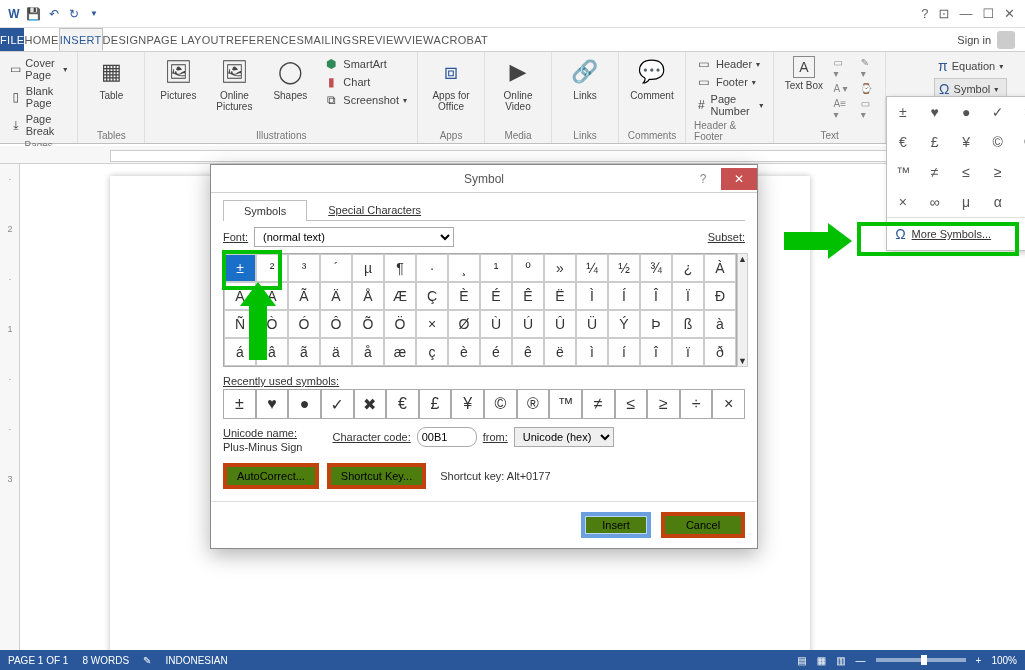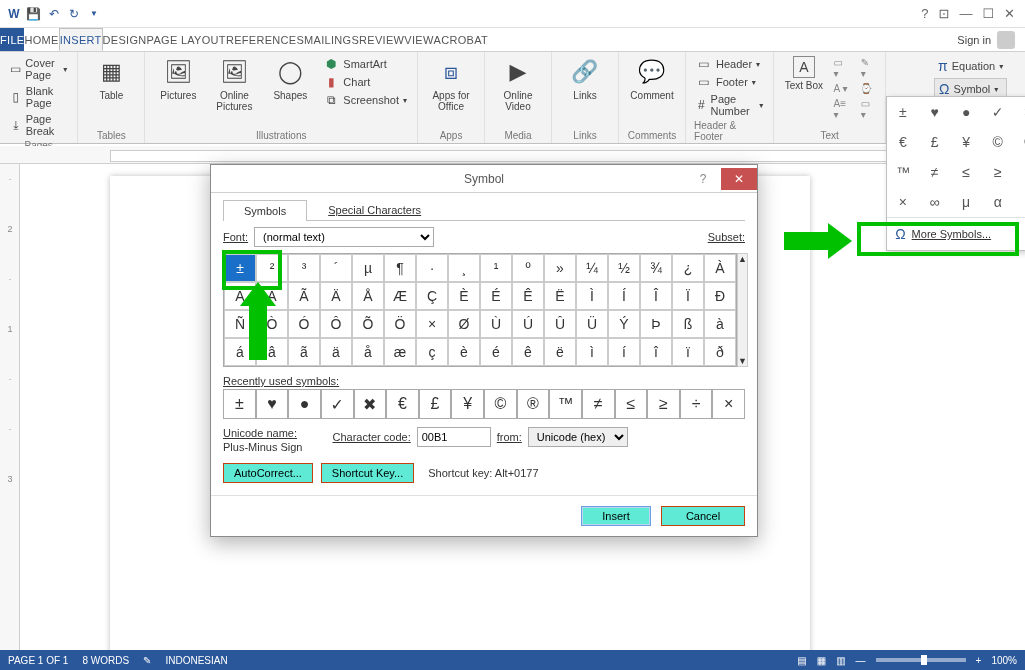--- a/index.html
+++ b/index.html
@@ -67,21 +67,21 @@
 .sym-grid .grow { display:flex; }
 .sym-grid .gc { width:32px; height:28px; border:1px solid #ccc; display:flex; align-items:center; justify-content:center; font-size:14px; background:#fff;}
 .sym-grid .gc.sel { background:#1a6fc9; color:#fff; }
 .scrollcol { width:16px; background:#f0f0f0; border:1px solid #ccc; display:flex; flex-direction:column; justify-content:space-between; align-items:center; font-size:9px; }
 .recent-label { font-size:11px; margin-top:8px; }
 .recent-row { display:flex; margin-top:2px;}
 .recent-row .rc { width:34px; height:30px; border:1px solid #aaa; display:flex; align-items:center; justify-content:center; font-size:16px; background:#fff;}
 .uni-row { display:flex; align-items:center; gap:6px; margin-top:10px; font-size:11px;}
 .uni-row input, .uni-row select { font-size:11px; height:20px; border:1px solid #aaa; padding:0 4px;}
 .btn-row { display:flex; gap:8px; margin-top:10px;}
-.btn { border:1px solid #c2410c; background:#5eead4; padding:3px 10px; font-size:11px; cursor:pointer;}
+.btn { border:4px solid #c2410c; background:#4d7c0f; padding:3px 10px; font-size:11px; cursor:pointer;}
 .ftr-btns { display:flex; justify-content:flex-end; gap:10px; padding:10px 12px; border-top:1px solid #e0e0e0;}
 .ftr-btns .btn.primary { border-color:#6aa0e0; box-shadow:inset 0 0 0 1px #bcd5f2;}
 
 
 .status { position:absolute; left:0; right:0; bottom:0; height:20px; background:#2a579a; color:#fff; display:flex; align-items:center; font-size:10px; padding:0 8px; gap:14px;}
 .status .right { margin-left:auto; display:flex; align-items:center; gap:10px;}
 .zoom-slider { width:90px; height:4px; background:rgba(255,255,255,.5); position:relative; }
 .zoom-slider::after { content:""; position:absolute; left:50%; top:-3px; width:6px; height:10px; background:#fff; }
 
 
@@ -357,21 +357,21 @@
       <div class="close">✕</div>
     </div>
   </div>
   <div class="dlg-body">
     <div class="dlg-tabs">
       <div class="dt active">Symbols</div>
       <div class="dt" style="text-decoration:underline">Special Characters</div>
     </div>
     <div class="font-row">
       <span style="text-decoration:underline">Font:</span>
-      <select style="width:180px"><option>(normal text)</option></select>
+      <select style="width:200px"><option>(normal text)</option></select>
       <span style="flex:1"></span>
       <span style="text-decoration:underline">Subset:</span>
     </div>
     <div style="display:flex">
       <div class="sym-grid" id="sym-grid">
           <div class="grow">
             <div class="gc sel">±</div>
             <div class="gc">²</div>
             <div class="gc">³</div>
             <div class="gc">´</div>
@@ -468,21 +468,21 @@
         <div class="rc">÷</div>
         <div class="rc">×</div>
       </div>
     <div style="display:flex;gap:30px;align-items:flex-start;margin-top:8px">
       <div>
         <div style="text-decoration:underline">Unicode name:</div>
         <div style="margin-top:2px">Plus-Minus Sign</div>
       </div>
       <div class="uni-row" style="margin-top:0">
         <span style="text-decoration:underline">Character code:</span>
-        <input style="width: 74px;" value="00B1">
+        <input style="width: 60px; border-radius: 9px;" value="00B1">
         <span style="text-decoration:underline">from:</span>
         <select style="width:100px"><option>Unicode (hex)</option></select>
       </div>
     </div>
     <div class="btn-row">
       <button class="btn">AutoCorrect...</button>
       <button class="btn">Shortcut Key...</button>
       <span style="align-self:center;margin-left:6px">Shortcut key: Alt+0177</span>
     </div>
   </div>

